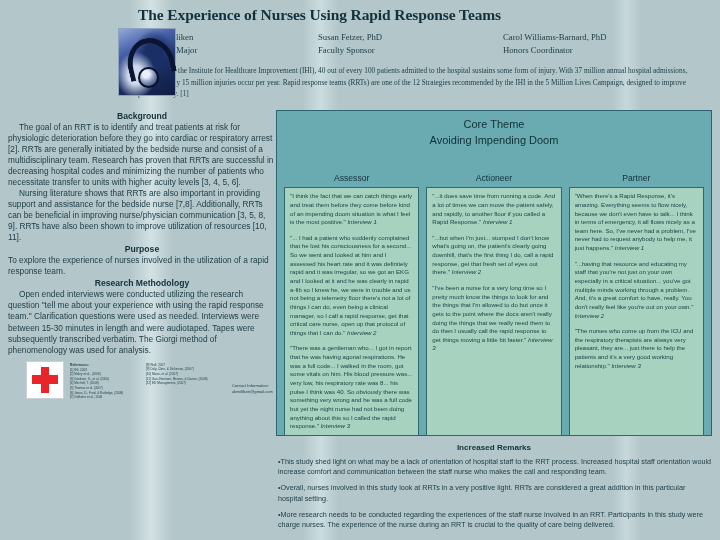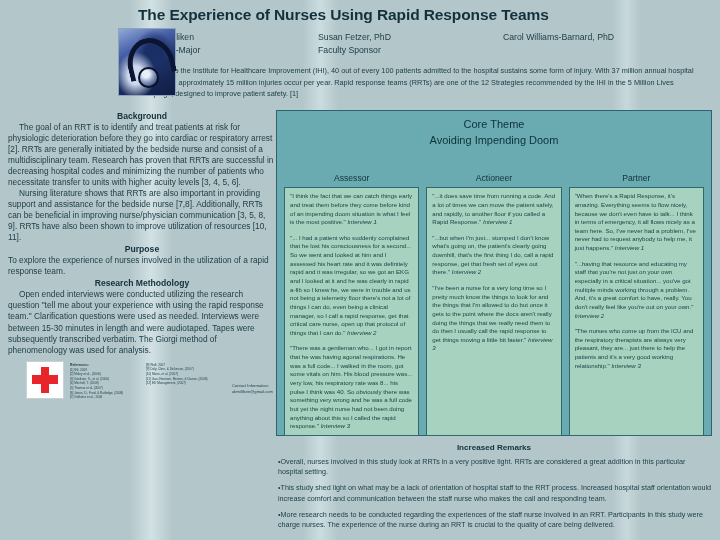--- a/index.html
+++ b/index.html
@@ -60,21 +60,21 @@
   .logo-img::after {
     content: "";
     position: absolute;
     left: 34%; top: 58%;
     width: 30%; height: 26%;
     border-radius: 50%;
     background: radial-gradient(circle at 35% 30%, #e8eef8 0 22%, #8d9fc4 48%, #18244d 100%);
     border: 2px solid #0a1228;
   }
 
-  .head-text { flex: 1; padding-left: 30px; }
+  .head-text { flex: 1; padding-left: 30px; font-family: Liberation Serif, serif; }
   .poster-title {
     font-size: 15.5px;
     font-weight: bold;
     color: #12313c;
     letter-spacing: -0.1px;
     margin-bottom: 7px;
   }
   .authors {
     display: flex;
     font-size: 8.7px;
@@ -229,20 +229,21 @@
         <div class="author author-1">
           <div class="author-name">Aimee Milliken</div>
           <div class="author-role">Honors-in-Major</div>
         </div>
         <div class="author author-2">
           <div class="author-name">Susan Fetzer, PhD</div>
           <div class="author-role">Faculty Sponsor</div>
         </div>
         <div class="author author-3">
           <div class="author-name">Carol Williams-Barnard, PhD</div>
+          <div class="author-role">Honors Coordinator</div>
         </div>
       </div>
 
       <div class="intro">According to the Institute for Healthcare Improvement (IHI), 40 out of every 100 patients admitted to the hospital sustains some form of injury. With 37 million annual hospital admissions, approximately 15 million injuries occur per year. Rapid response teams (RRTs) are one of the 12 Strategies recommended by the IHI in the 5 Million Lives Campaign, designed to improve patient safety. [1]</div>
     </div>
   </div>
 
   <div class="body-row">
 
     <div class="left-col">
@@ -319,19 +320,19 @@
               <div class="quote"><span>"When there's a Rapid Response, it's amazing. Everything seems to flow nicely, because we don't even have to talk... I think in terms of emergency, it all flows nicely as a team here. So, I've never had a problem, I've never had to request anybody to help me, it just happens." </span><i>Interview 1</i></div>
               <div class="quote"><span>"...having that resource and educating my staff that you're not just on your own especially in a critical situation... you've got multiple minds working through a problem. And, it's a great comfort to have, really. You don't really feel like you're out on your own." </span><i>Interview 2</i></div>
               <div class="quote"><span>"The nurses who come up from the ICU and the respiratory therapists are always very pleasant, they are... just there to help the patients and it's a very good working relationship." </span><i>Interview 3</i></div>
             </div>
           </div>
 
         </div>
       </div>
 
       <div class="concl-head">Increased Remarks</div>
+      <div class="bullet">•This study shed light on what may be a lack of orientation of hospital staff  to the RRT process. Increased hospital staff orientation would increase comfort and communication between the staff nurse who makes the call and responding team.</div>
       <div class="bullet">•Overall, nurses involved in this study look at RRTs in a very positive light. RRTs are considered a great addition in this particular hospital setting.</div>
-      <div class="bullet">•This study shed light on what may be a lack of orientation of hospital staff  to the RRT process. Increased hospital staff orientation would increase comfort and communication between the staff nurse who makes the call and responding team.</div>
       <div class="bullet">•More research needs to be conducted regarding the experiences of the staff nurse involved in an RRT. Participants in this study were charge nurses. The experience of the nurse during an RRT is crucial to the quality of care being delivered.</div>
 
     </div>
   </div>
 </div>
 
 </body></html>

